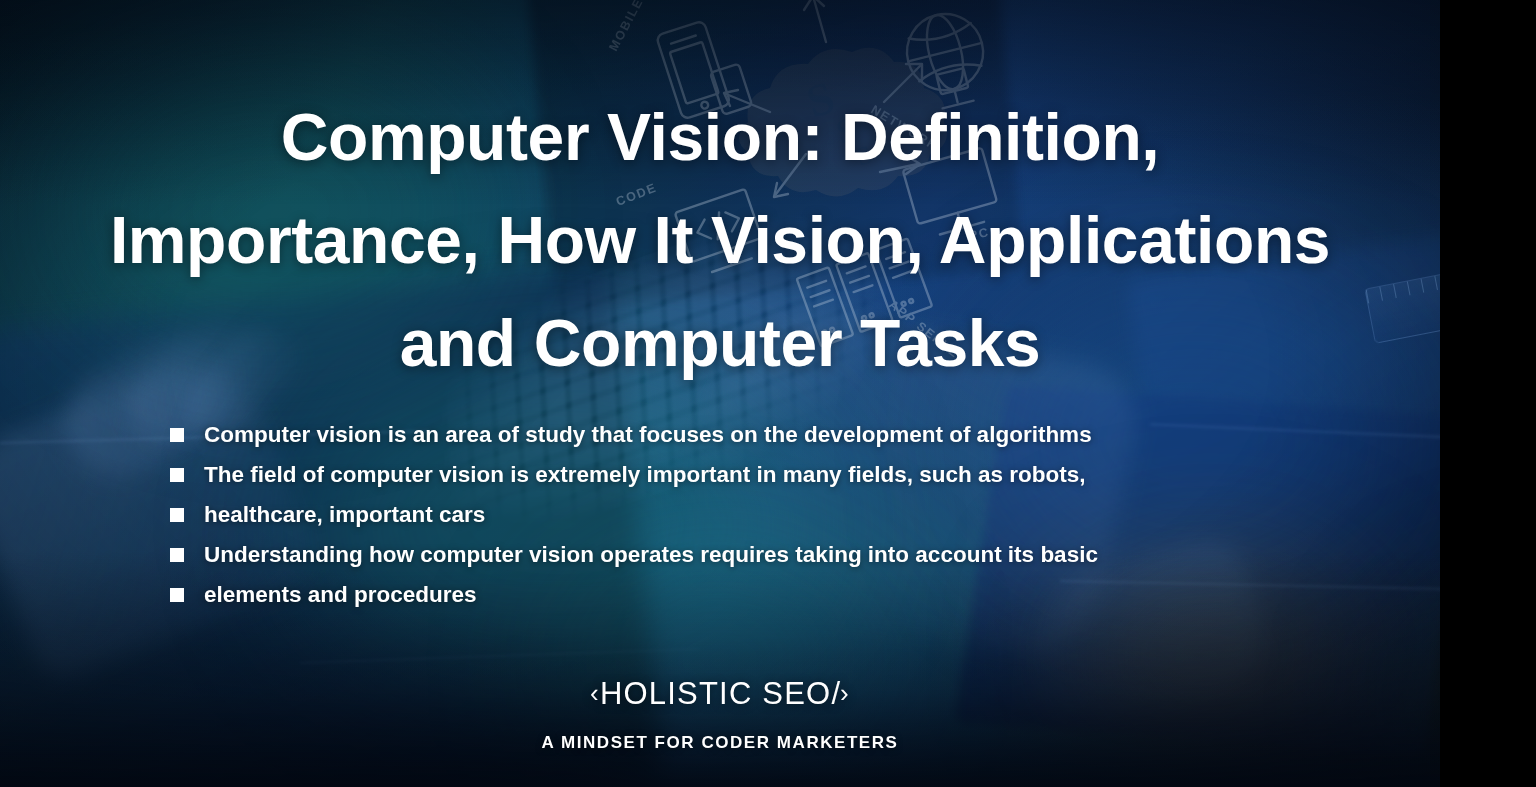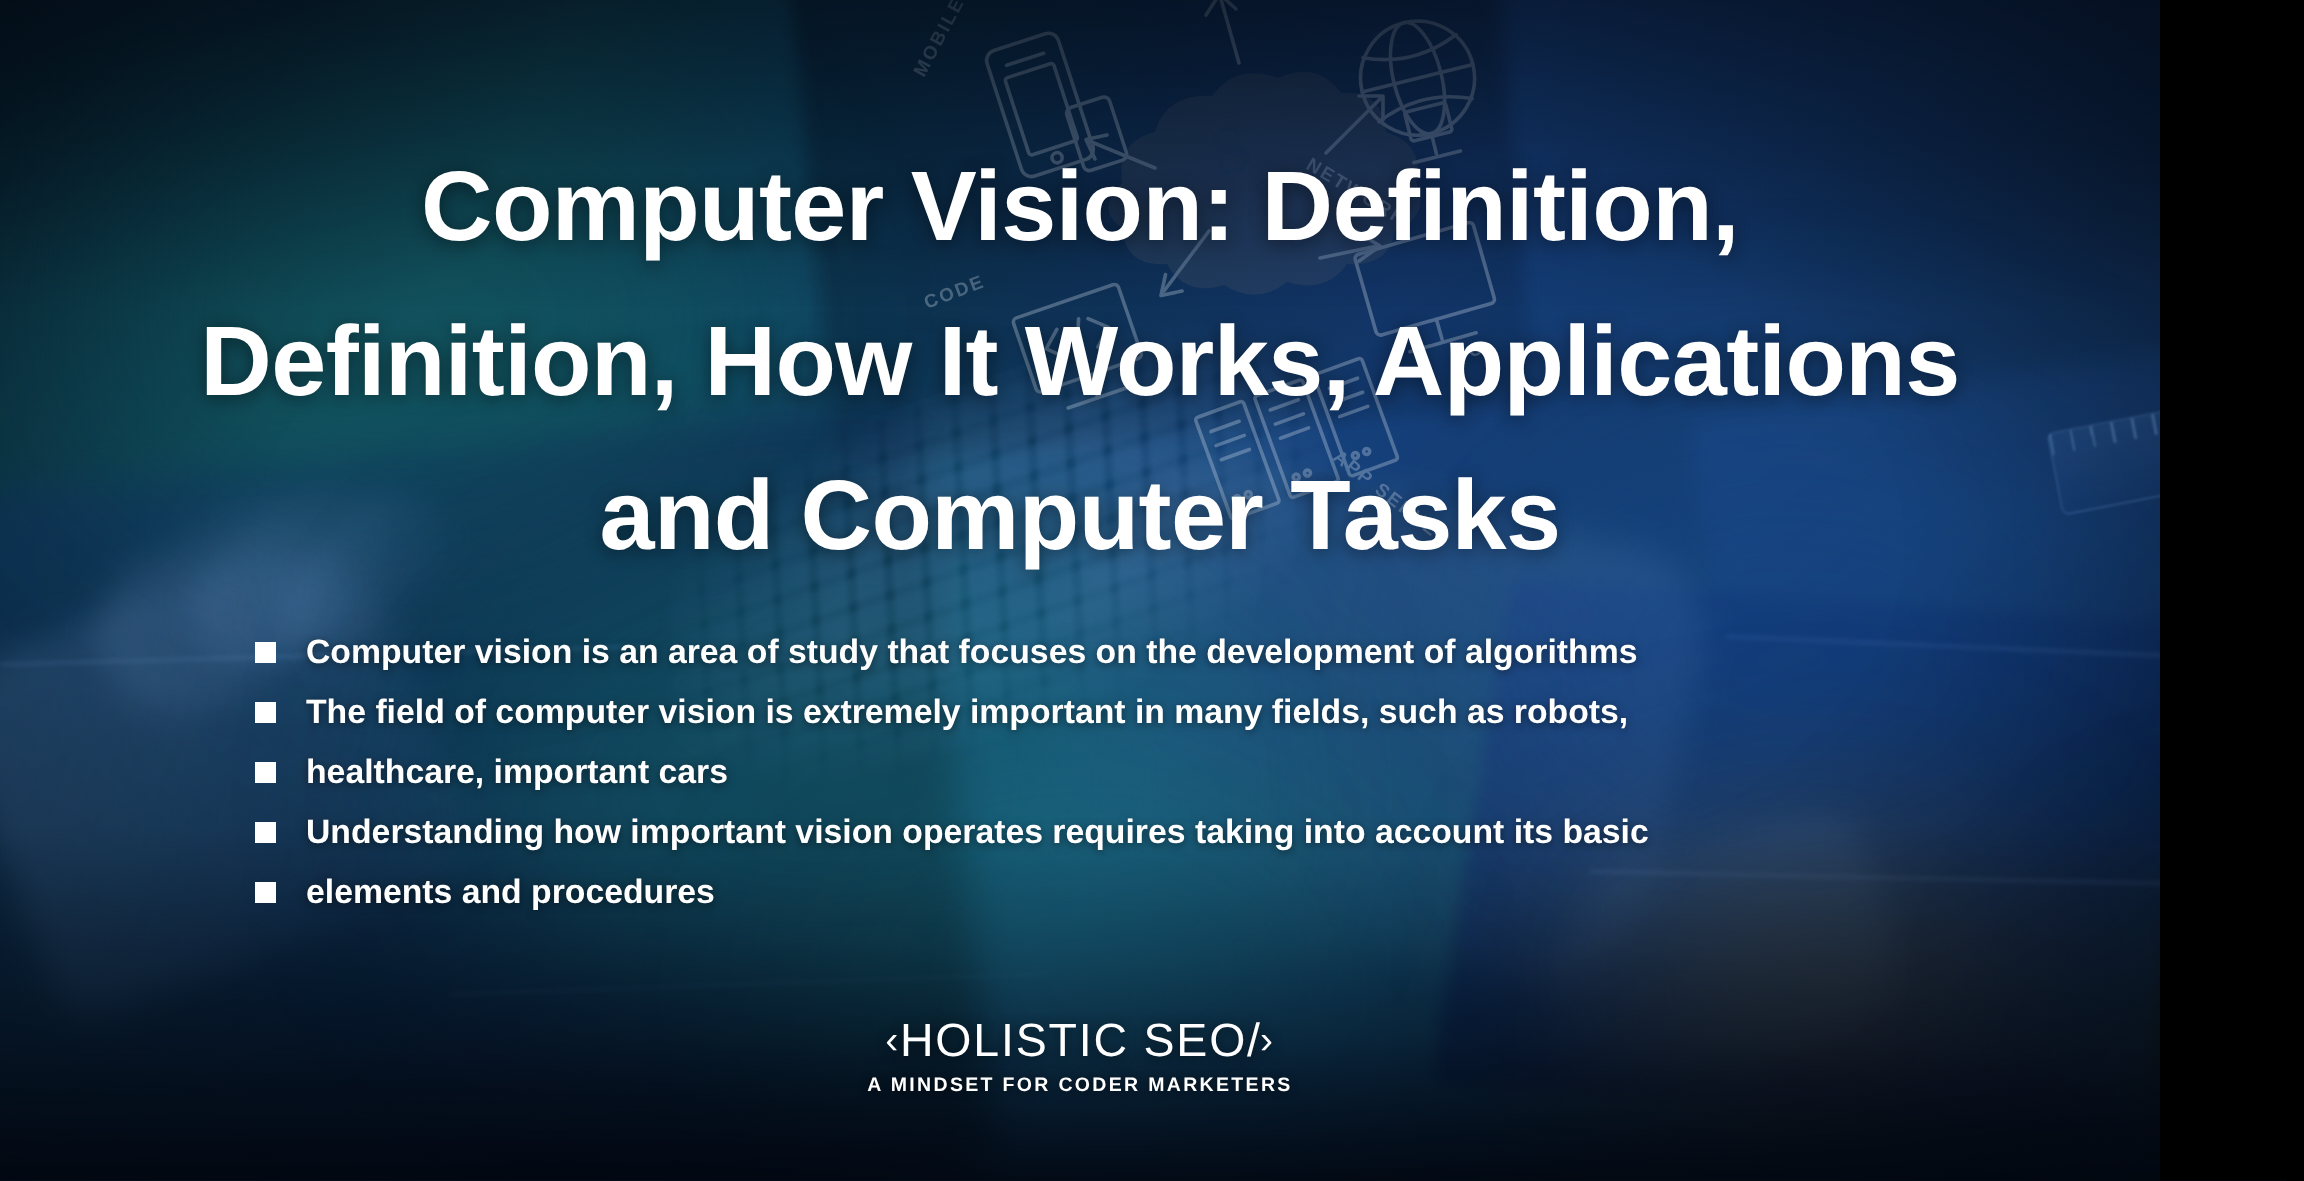--- a/index.html
+++ b/index.html
@@ -266,23 +266,23 @@
     font-size: 31px;
     font-weight: 400;
     letter-spacing: 1.2px;
     line-height: 36px;
     text-shadow: 0 1px 8px rgba(0,0,0,0.6);
   }
   .logo-chev { font-size: 26px; position: relative; top: -2px; }
   .logo-slash { letter-spacing: 0; }
   .logo-tagline {
     display: block;
-    margin-top: 3px;
+    margin-top: 23px;
     color: #ffffff;
-    font-size: 13px;
+    font-size: 17px;
     font-weight: 700;
     letter-spacing: 1.55px;
     line-height: 14px;
     text-shadow: 0 1px 6px rgba(0,0,0,0.6);
   }
 </style>
 </head>
 <body>
 
 <div class="banner">
@@ -419,40 +419,40 @@
       </g>
     </svg>
   </div>
 
   <div class="vignette"></div>
 
   <div class="content">
 
     <h1 class="title">
       <span>Computer Vision: Definition,</span><br>
-      <span>Definition, How It Works, Applications</span><br>
+      <span>Importance, How It Vision, Applications</span><br>
       <span>and Computer Tasks</span>
     </h1>
 
     <ul class="bullets">
       <li class="bullet-row">
         <span class="bullet-marker"></span>
         <span class="bullet-text">Computer vision is an area of study that focuses on the development of algorithms</span>
       </li>
       <li class="bullet-row">
         <span class="bullet-marker"></span>
         <span class="bullet-text">The field of computer vision is extremely important in many fields, such as robots,</span>
       </li>
       <li class="bullet-row">
         <span class="bullet-marker"></span>
         <span class="bullet-text">healthcare, important cars</span>
       </li>
       <li class="bullet-row">
         <span class="bullet-marker"></span>
-        <span class="bullet-text">Understanding how important vision operates requires taking into account its basic</span>
+        <span class="bullet-text">Understanding how computer vision operates requires taking into account its basic</span>
       </li>
       <li class="bullet-row">
         <span class="bullet-marker"></span>
         <span class="bullet-text">elements and procedures</span>
       </li>
     </ul>
 
     <div class="logo">
       <span class="logo-wordmark"><span class="logo-chev">‹</span><span>HOLISTIC SEO</span><span class="logo-slash">/</span><span class="logo-chev">›</span></span>
       <span class="logo-tagline">A MINDSET FOR CODER MARKETERS</span>

